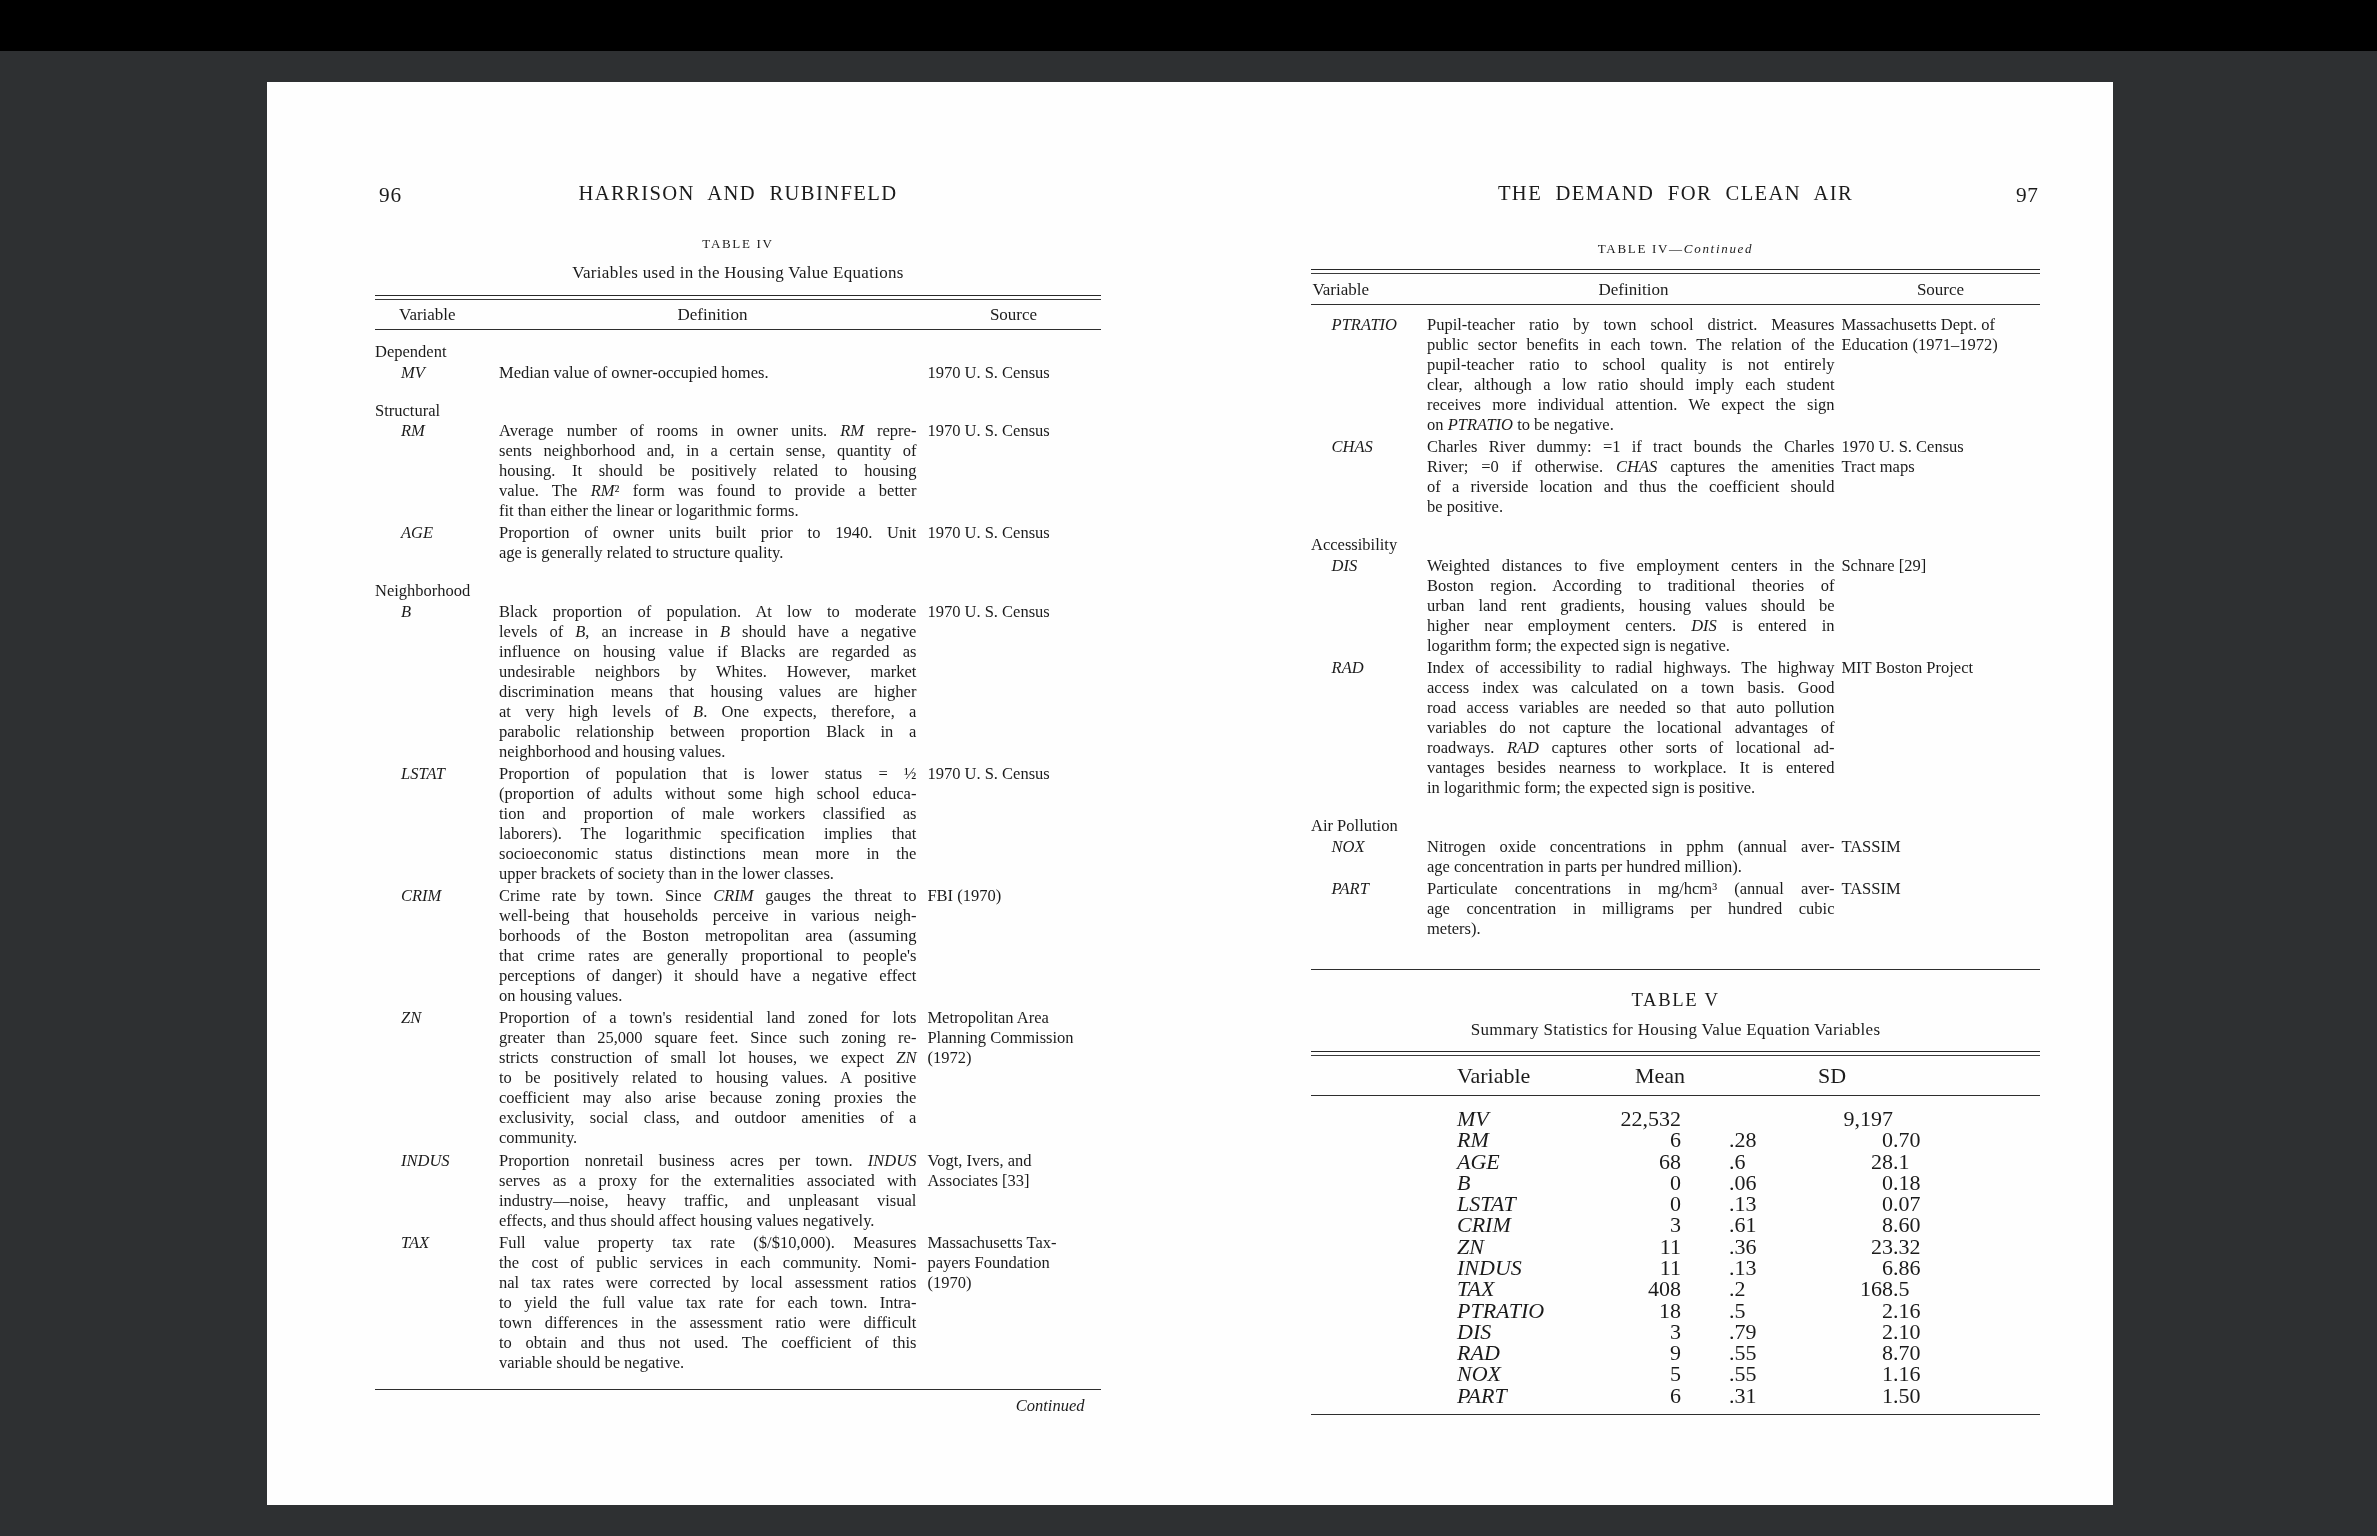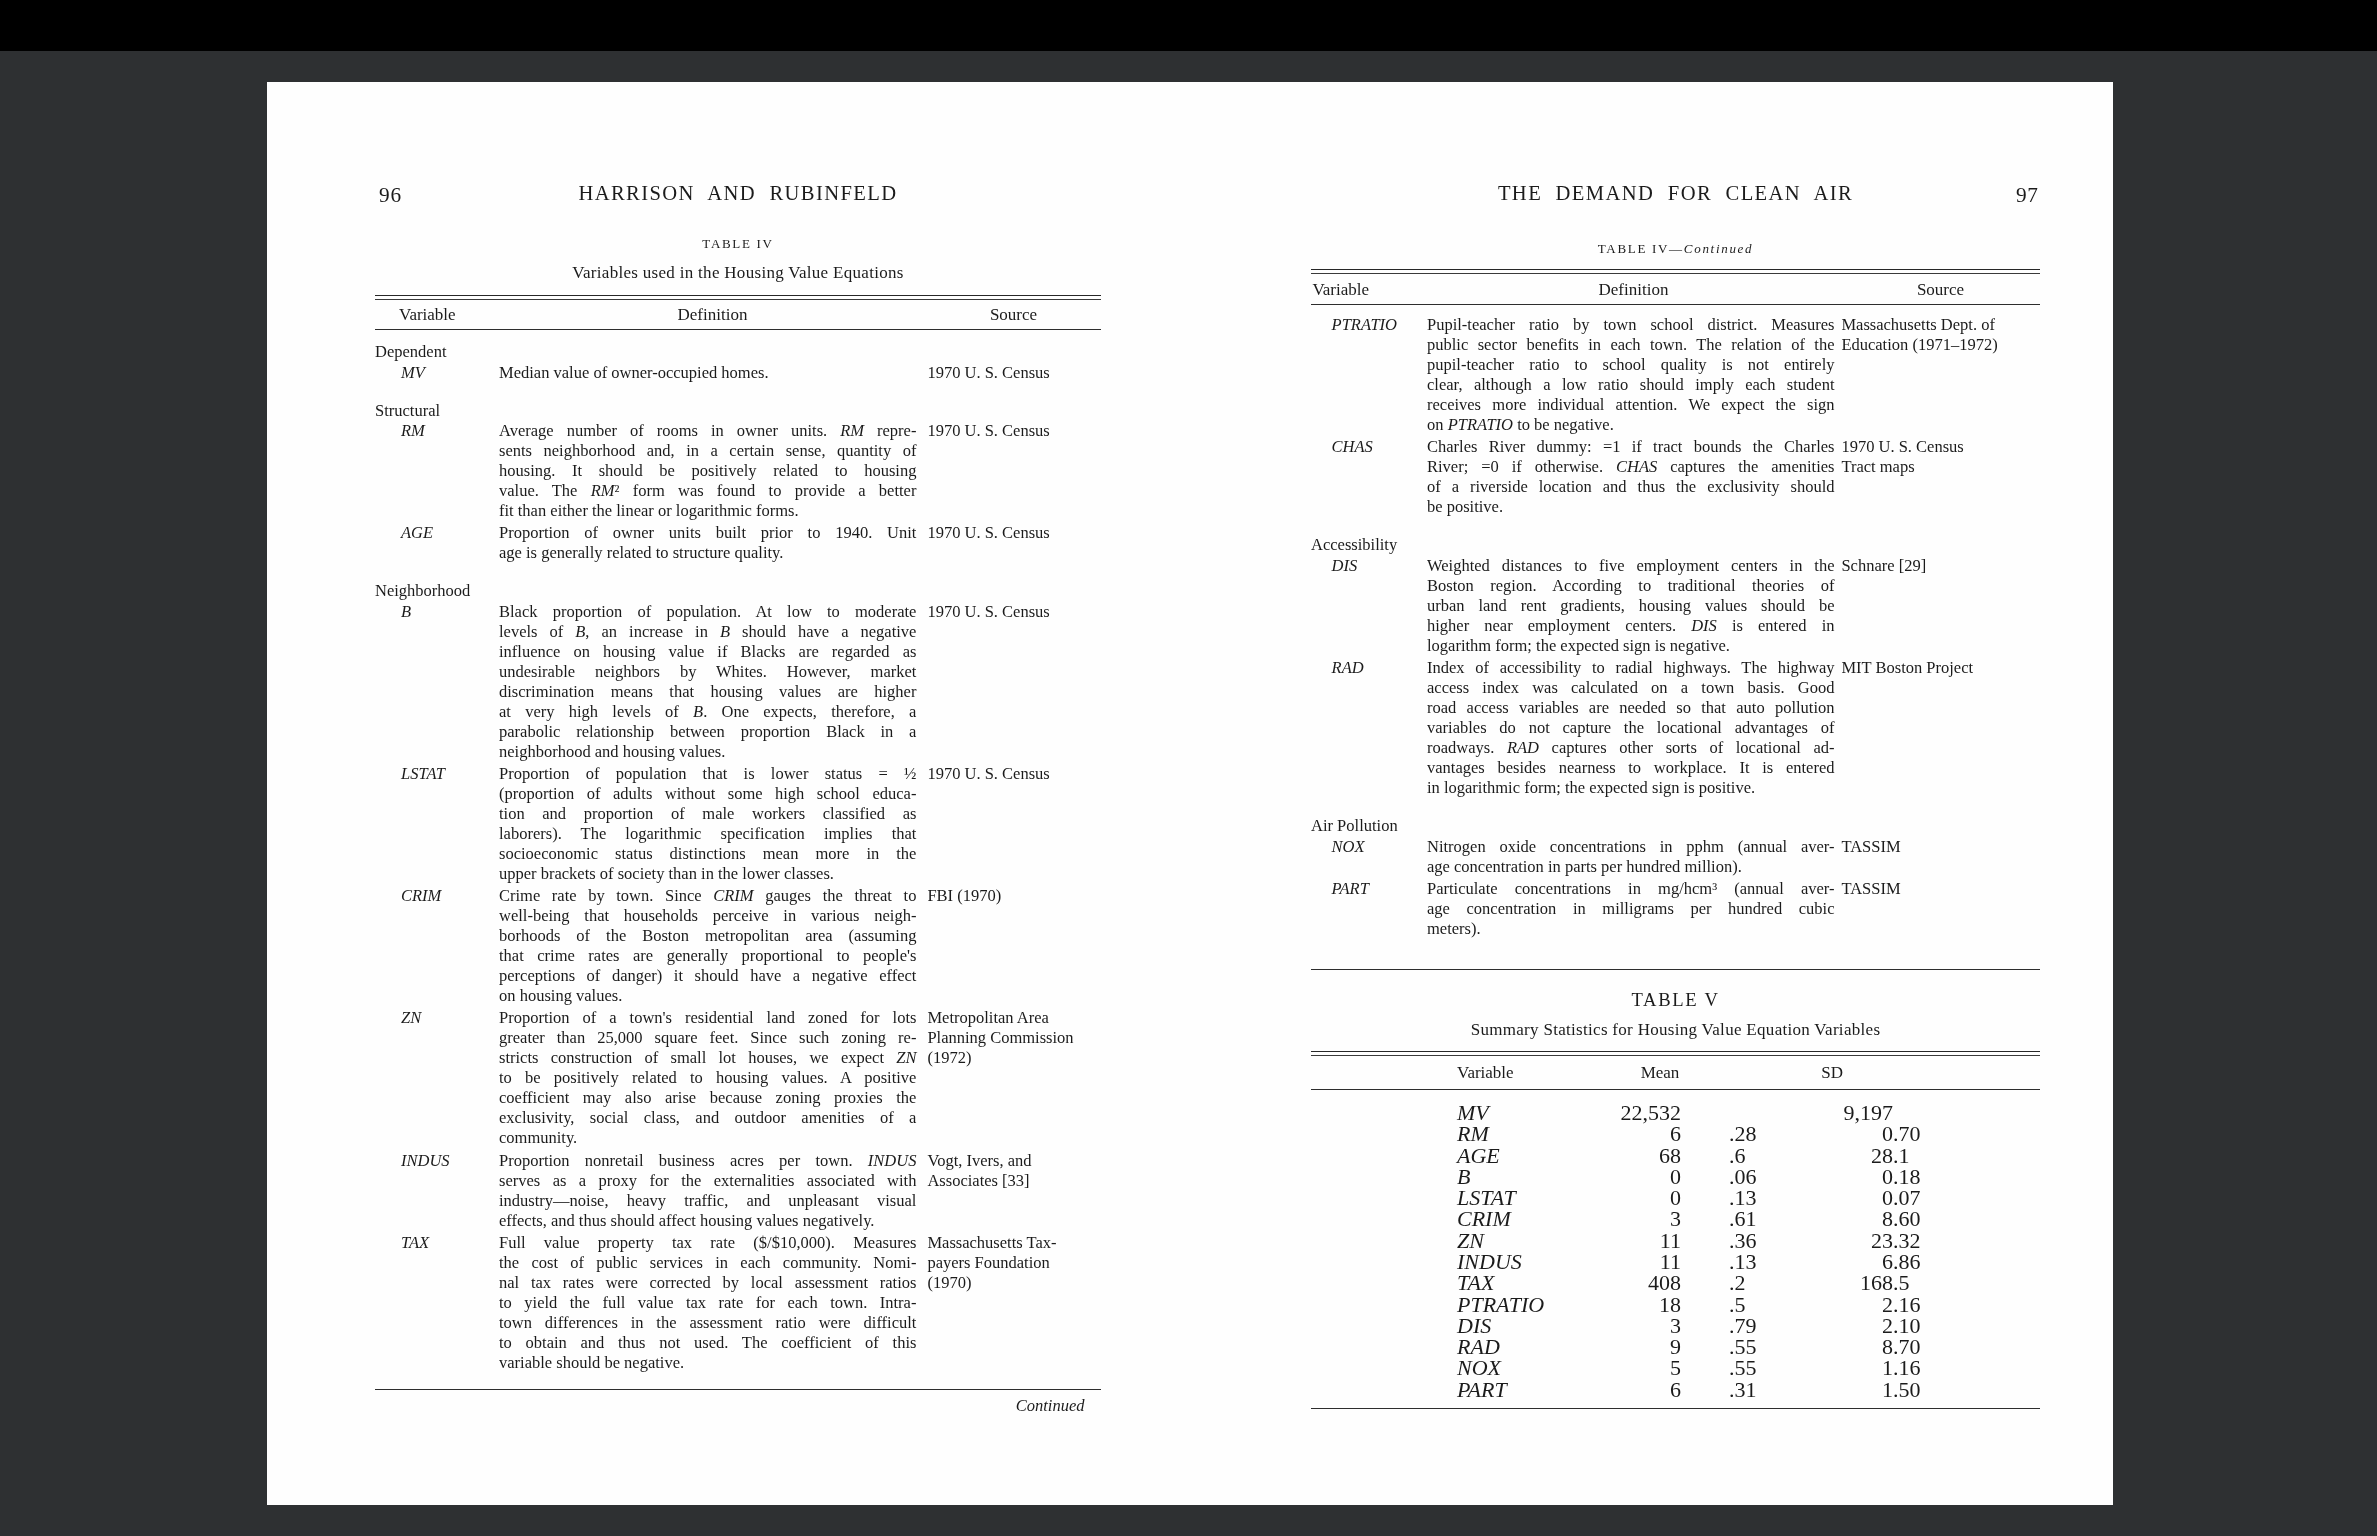--- a/index.html
+++ b/index.html
@@ -59,21 +59,21 @@
   .dl{text-align:justify;text-align-last:justify;}
   .dl.last{text-align:left;text-align-last:left;}
   .cs{padding-left:1.4px;}
 
   .continued{margin-top:5.5px;padding-right:16.5px;text-align:right;
     font-style:italic;font-size:16.5px;}
 
   .t5title{text-align:center;font-size:18.6px;letter-spacing:1.7px;margin-top:19px;}
   .t5sub{text-align:center;font-size:17px;margin-top:9.6px;letter-spacing:0.3px;}
   .t5 .rule-dbl{margin-top:11px;}
-  .t5head{margin-top:6.9px;font-size:17px;}
+  .t5head{margin-top:6.9px;font-size:22px;}
   .t5hv{display:inline-block;margin-left:146px;width:117px;}
   .t5hm{display:inline-block;width:172px;text-align:center;}
   .t5hs{display:inline-block;width:131px;margin-left:20.6px;text-align:center;}
   .t5 .rule-mid{margin-top:5.5px;}
   .t5body{margin-top:12.4px;font-size:22px;line-height:21.3px;}
   .t5row span{display:inline-block;}
   .t5v{margin-left:146px;width:117px;font-style:italic;}
   .t5mi{width:107px;text-align:right;}
   .t5mf{width:43px;text-align:left;padding-left:48px;}
   .t5si{width:121px;text-align:right;}
@@ -276,21 +276,21 @@
             <div class="cs">
               <div class="sl">Massachusetts Dept. of</div>
               <div class="sl">Education (1971–1972)</div>
             </div>
           </div>
           <div class="trow">
             <div class="cv">CHAS</div>
             <div class="cd">
               <div class="dl">Charles River dummy: =1 if tract bounds the Charles</div>
               <div class="dl">River; =0 if otherwise. <i>CHAS</i> captures the amenities</div>
-              <div class="dl">of a riverside location and thus the exclusivity should</div>
+              <div class="dl">of a riverside location and thus the coefficient should</div>
               <div class="dl last">be positive.</div>
             </div>
             <div class="cs">
               <div class="sl">1970 U. S. Census</div>
               <div class="sl">Tract maps</div>
             </div>
           </div>
         </div>
         <div class="tgroup">
           <div class="glabel">Accessibility</div>

